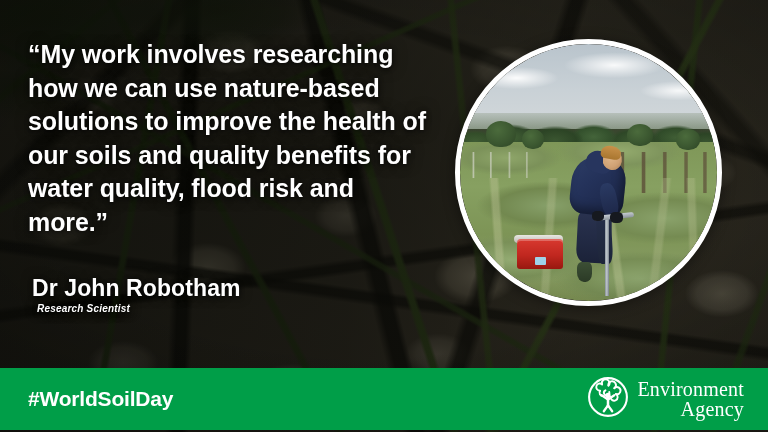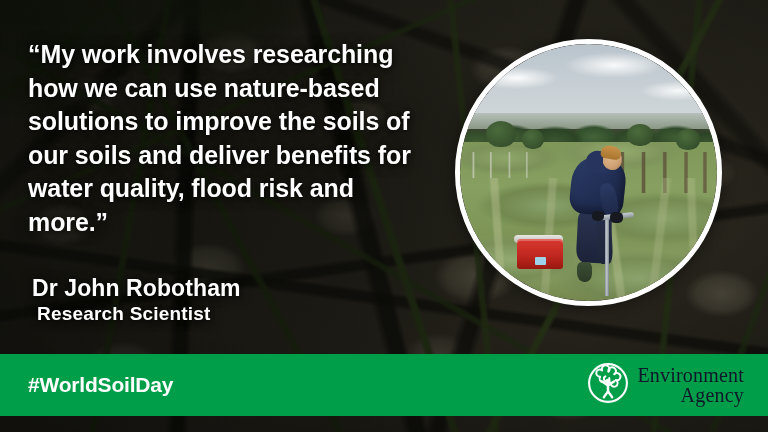--- a/index.html
+++ b/index.html
@@ -108,24 +108,25 @@
     font-size: 23px;
     font-weight: 700;
     letter-spacing: .1px;
     text-shadow: 0 1px 5px rgba(0,0,0,.8), 0 0 12px rgba(0,0,0,.6);
   }
   .attrib-role {
     position: absolute;
     left: 37px;
     top: 303px;
     color: #ffffff;
-    font-size: 19px;
+    font-size: 10px;
     font-weight: 700;
     letter-spacing: .2px;
     text-shadow: 0 1px 5px rgba(0,0,0,.8), 0 0 12px rgba(0,0,0,.6);
+    font-style: italic;
   }
 
   
   .photo-circle {
     position: absolute;
     left: 455px;
     top: 39px;
     width: 267px;
     height: 267px;
     border-radius: 50%;
@@ -339,62 +340,62 @@
     position: absolute;
     inset: 0;
     background: radial-gradient(ellipse 95% 80% at 50% 45%, rgba(0,0,0,0) 58%, rgba(0,0,0,.22) 100%);
   }
 
   
   .banner {
     position: absolute;
     left: 0;
     right: 0;
-    bottom: 16px;
+    bottom: 2px;
     height: 62px;
     display: flex;
     align-items: center;
     justify-content: space-between;
   }
   .hashtag {
     color: #ffffff;
     font-size: 21px;
     font-weight: 700;
     letter-spacing: -.2px;
     margin-left: 28px;
   }
   .ea-logo {
     display: flex;
     align-items: center;
     margin-right: 24px;
     gap: 8px;
   }
   .ea-mark { display: block; }
   .ea-words {
-    color: #0f172a;
+    color: #ffffff;
     font-family: "Liberation Serif", serif;
     font-size: 20px;
     line-height: 20px;
     letter-spacing: .2px;
   }
   .ea-words .l2 { display: block; text-align: right; }
 </style>
 </head>
 <body>
 
 <div id="stage">
 
   <div class="bg-layer bg-soil"></div>
   <div class="bg-layer bg-cracks"></div>
   <div class="bg-layer bg-grass"></div>
   <div class="bg-layer bg-tuft"></div>
   <div class="bg-layer bg-dark"></div>
   <div class="bg-layer bg-vignette"></div>
 
-  <div class="quote">“My work involves researching how we can use nature-based solutions to improve the soils of our soils and deliver benefits for water quality, flood risk and more.”</div>
+  <div class="quote">“My work involves researching how we can use nature-based solutions to improve the health of our soils and quality benefits for water quality, flood risk and more.”</div>
 
   <div class="attrib-name">Dr John Robotham</div>
   <div class="attrib-role">Research Scientist</div>
 
   <div class="photo-circle">
     <div class="photo-inner">
       <div class="ph-sky"></div>
       <div class="ph-treeline"></div>
       <div class="ph-field"></div>
       <div class="ph-tree t1"></div>

